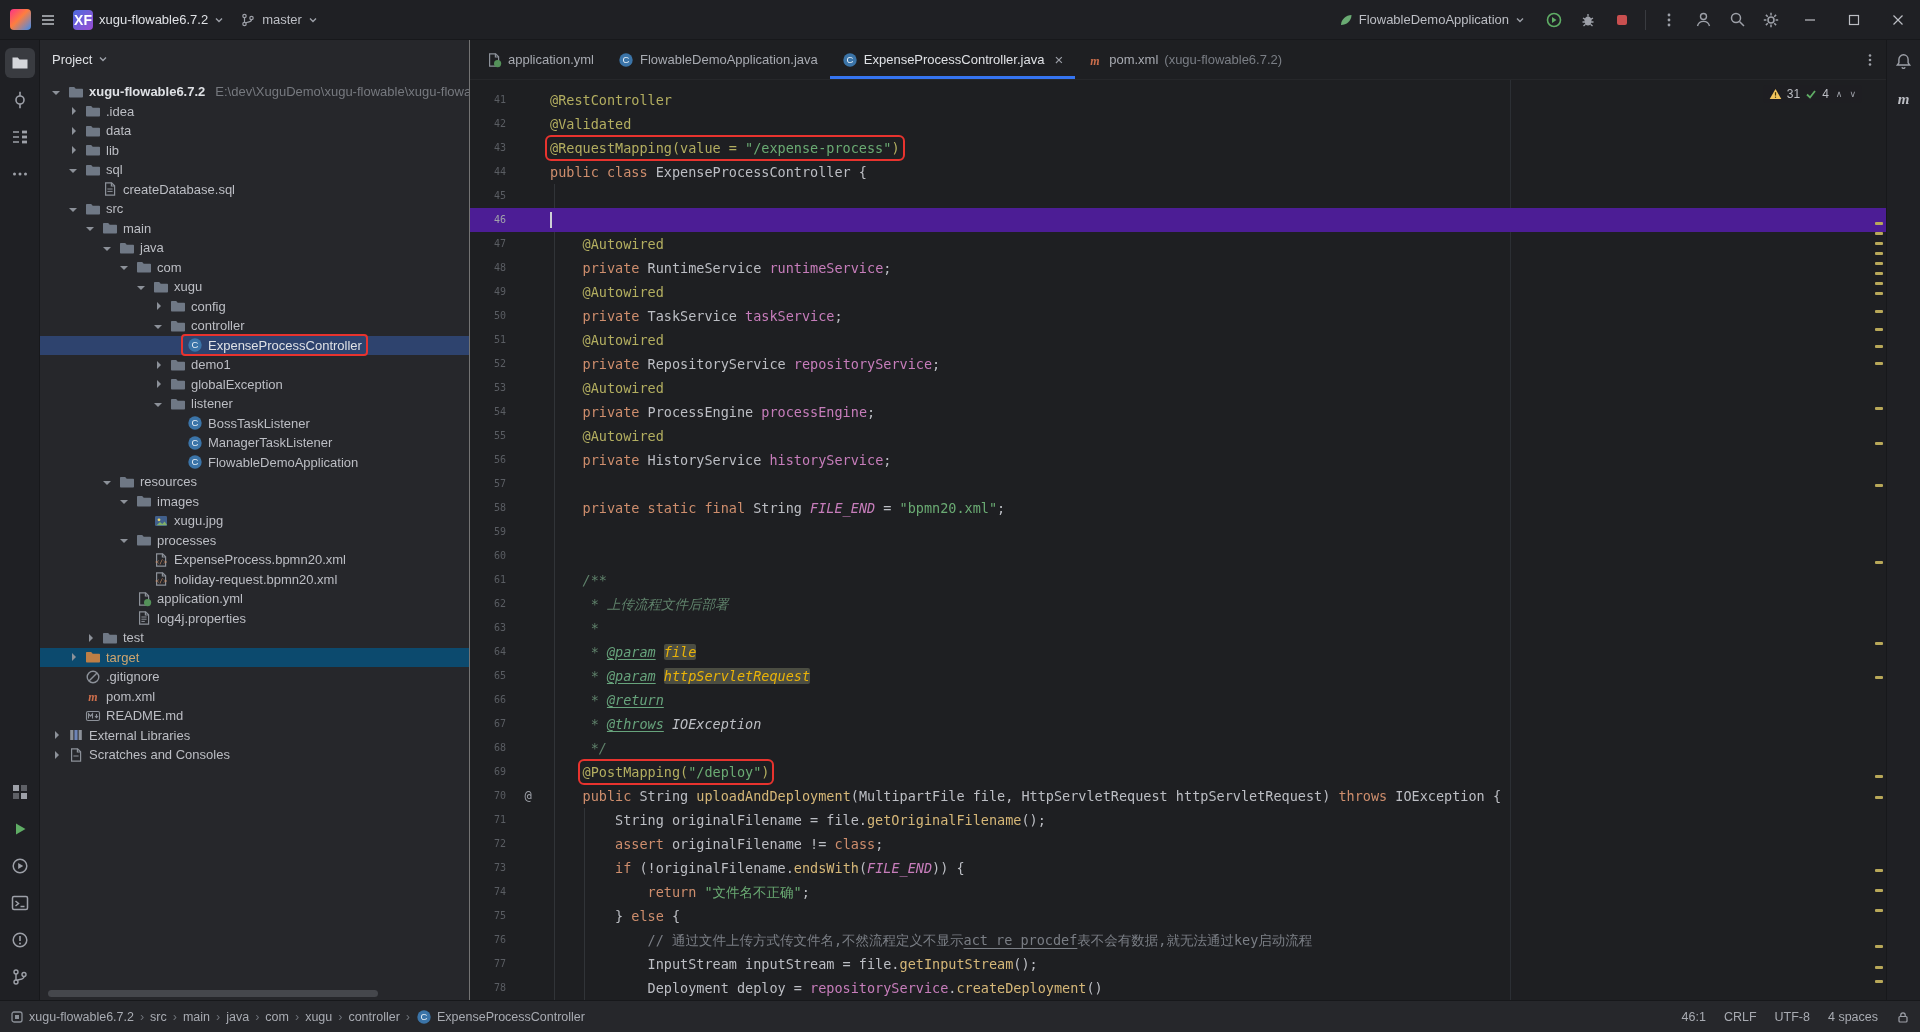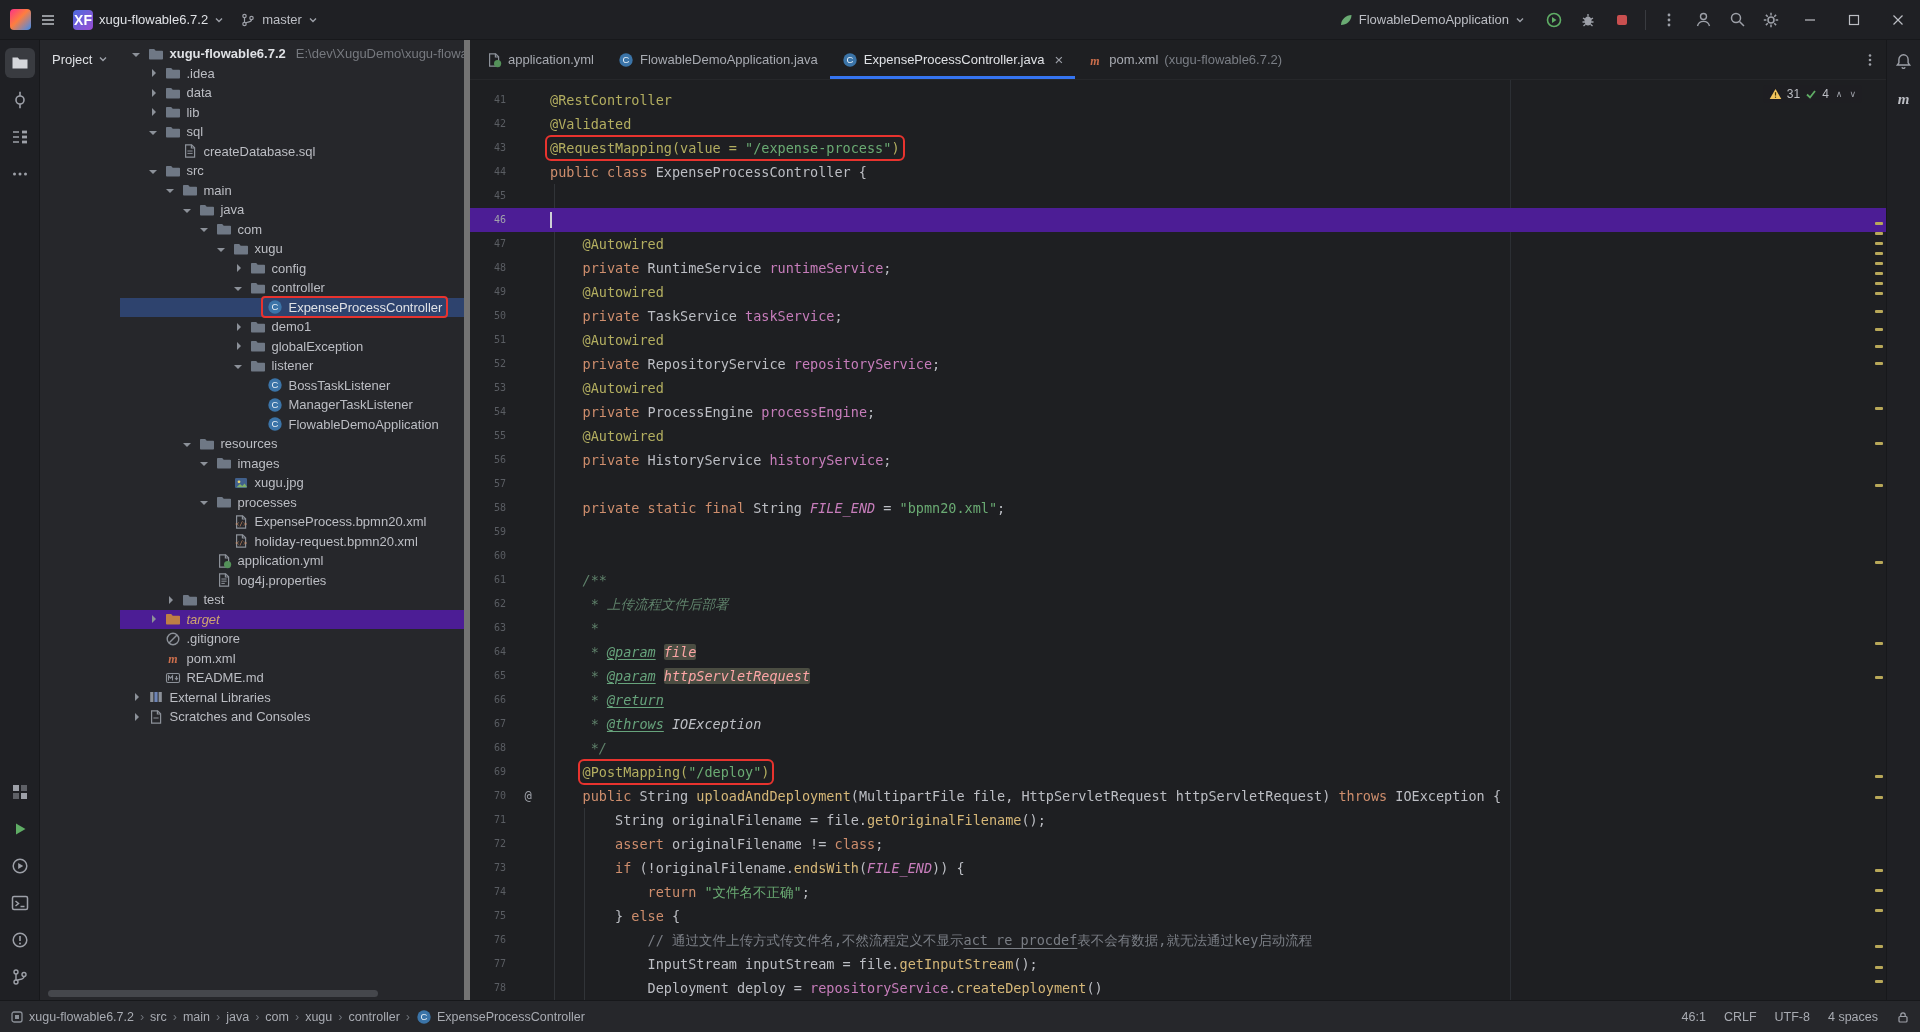--- a/index.html
+++ b/index.html
@@ -27,27 +27,27 @@
   
   .main{flex:1;display:flex;min-height:0;}
   .lstripe{width:40px;flex:none;background:#1f2024;border-right:1px solid #17181b;
            display:flex;flex-direction:column;align-items:center;padding:8px 0;gap:7px;}
   .lstripe .spacer{margin-top:auto;}
   .stripe-btn{width:30px;height:30px;border-radius:6px;display:flex;align-items:center;
               justify-content:center;color:#9da0a8;}
   .stripe-btn.active{background:#393b40;color:#d5d7db;}
   .stripe-btn.green{color:#5fad65;}
   
-  .ppanel{width:430px;flex:none;background:#26272b;border-right:6px solid #737373;
-          display:flex;flex-direction:row;position:relative;}
+  .ppanel{width:430px;flex:none;background:#26272b;border-right:1px solid #737373;
+          display:flex;flex-direction:column;position:relative;}
   .phead{height:38px;flex:none;display:flex;align-items:center;gap:6px;padding:0 12px;color:#dfe1e5;}
   .tree{flex:1;overflow:hidden;padding-top:4px;position:relative;}
   .trow{height:19.5px;display:flex;align-items:center;white-space:nowrap;color:#bcbec4;cursor:default;}
   .trow.sel{background:#2e436e;color:#dfe1e5;}
-  .trow.hl{background:#4c1d95;font-style:italic;}
+  .trow.hl{background:#0c4a6e;}
   .trow.hl .tlabel{color:#cfa56f;}
   .ind{display:inline-block;flex:none;}
   .arr{width:15px;height:15px;flex:none;position:relative;}
   .arr::before{content:"";position:absolute;left:5px;top:3.5px;
                border-left:4.5px solid #8c9199;border-top:4px solid transparent;border-bottom:4px solid transparent;}
   .arr.open::before{transform:rotate(90deg);left:3.5px;top:4.5px;}
   .twrap{display:inline-flex;align-items:center;gap:5px;padding:0 3px;}
   .twrap.rbox{outline:2px solid #e8332e;outline-offset:1px;border-radius:1px;}
   .tlabel.b{font-weight:bold;color:#dfe1e5;}
   .tnote{color:#76797f;margin-left:7px;}
@@ -1195,18 +1195,18 @@
 <style>
   
   .tk-d{color:#bcbec4;}
   .tk-k{color:#cf8e6d;}
   .tk-a{color:#b3ae60;}
   .tk-s{color:#6aab73;}
   .tk-c{color:#7a7e85;}
   .tk-cu{color:#7a7e85;text-decoration:underline;text-underline-offset:3px;}
   .tk-dc{color:#5f826b;font-style:italic;}
   .tk-dt{color:#67a37c;font-style:italic;text-decoration:underline;text-underline-offset:2px;}
-  .tk-dv{color:#fca5a5;font-style:italic;background:#4b4d42;border-radius:2px;}
+  .tk-dv{color:#eab308;font-style:italic;background:#4b4d42;border-radius:2px;}
   .tk-dci{color:#bcbec4;font-style:italic;}
   .tk-f{color:#c77dbb;}
   .tk-sf{color:#c77dbb;font-style:italic;}
   .tk-m{color:#d5b778;}
 </style>
 
 </body></html>

